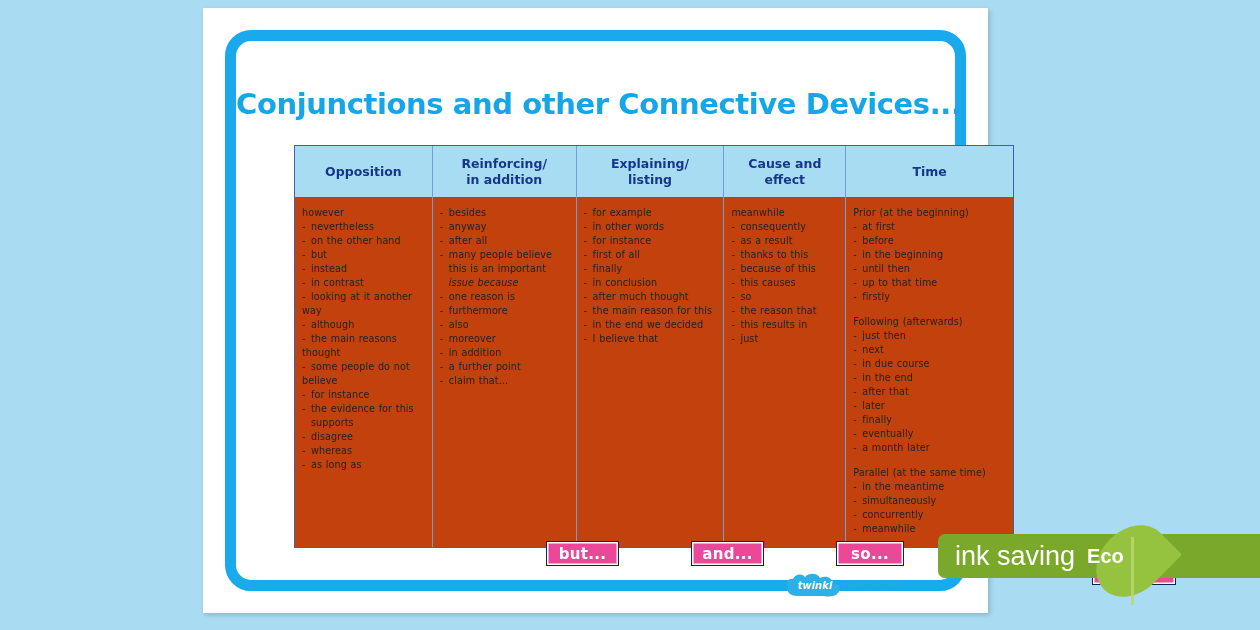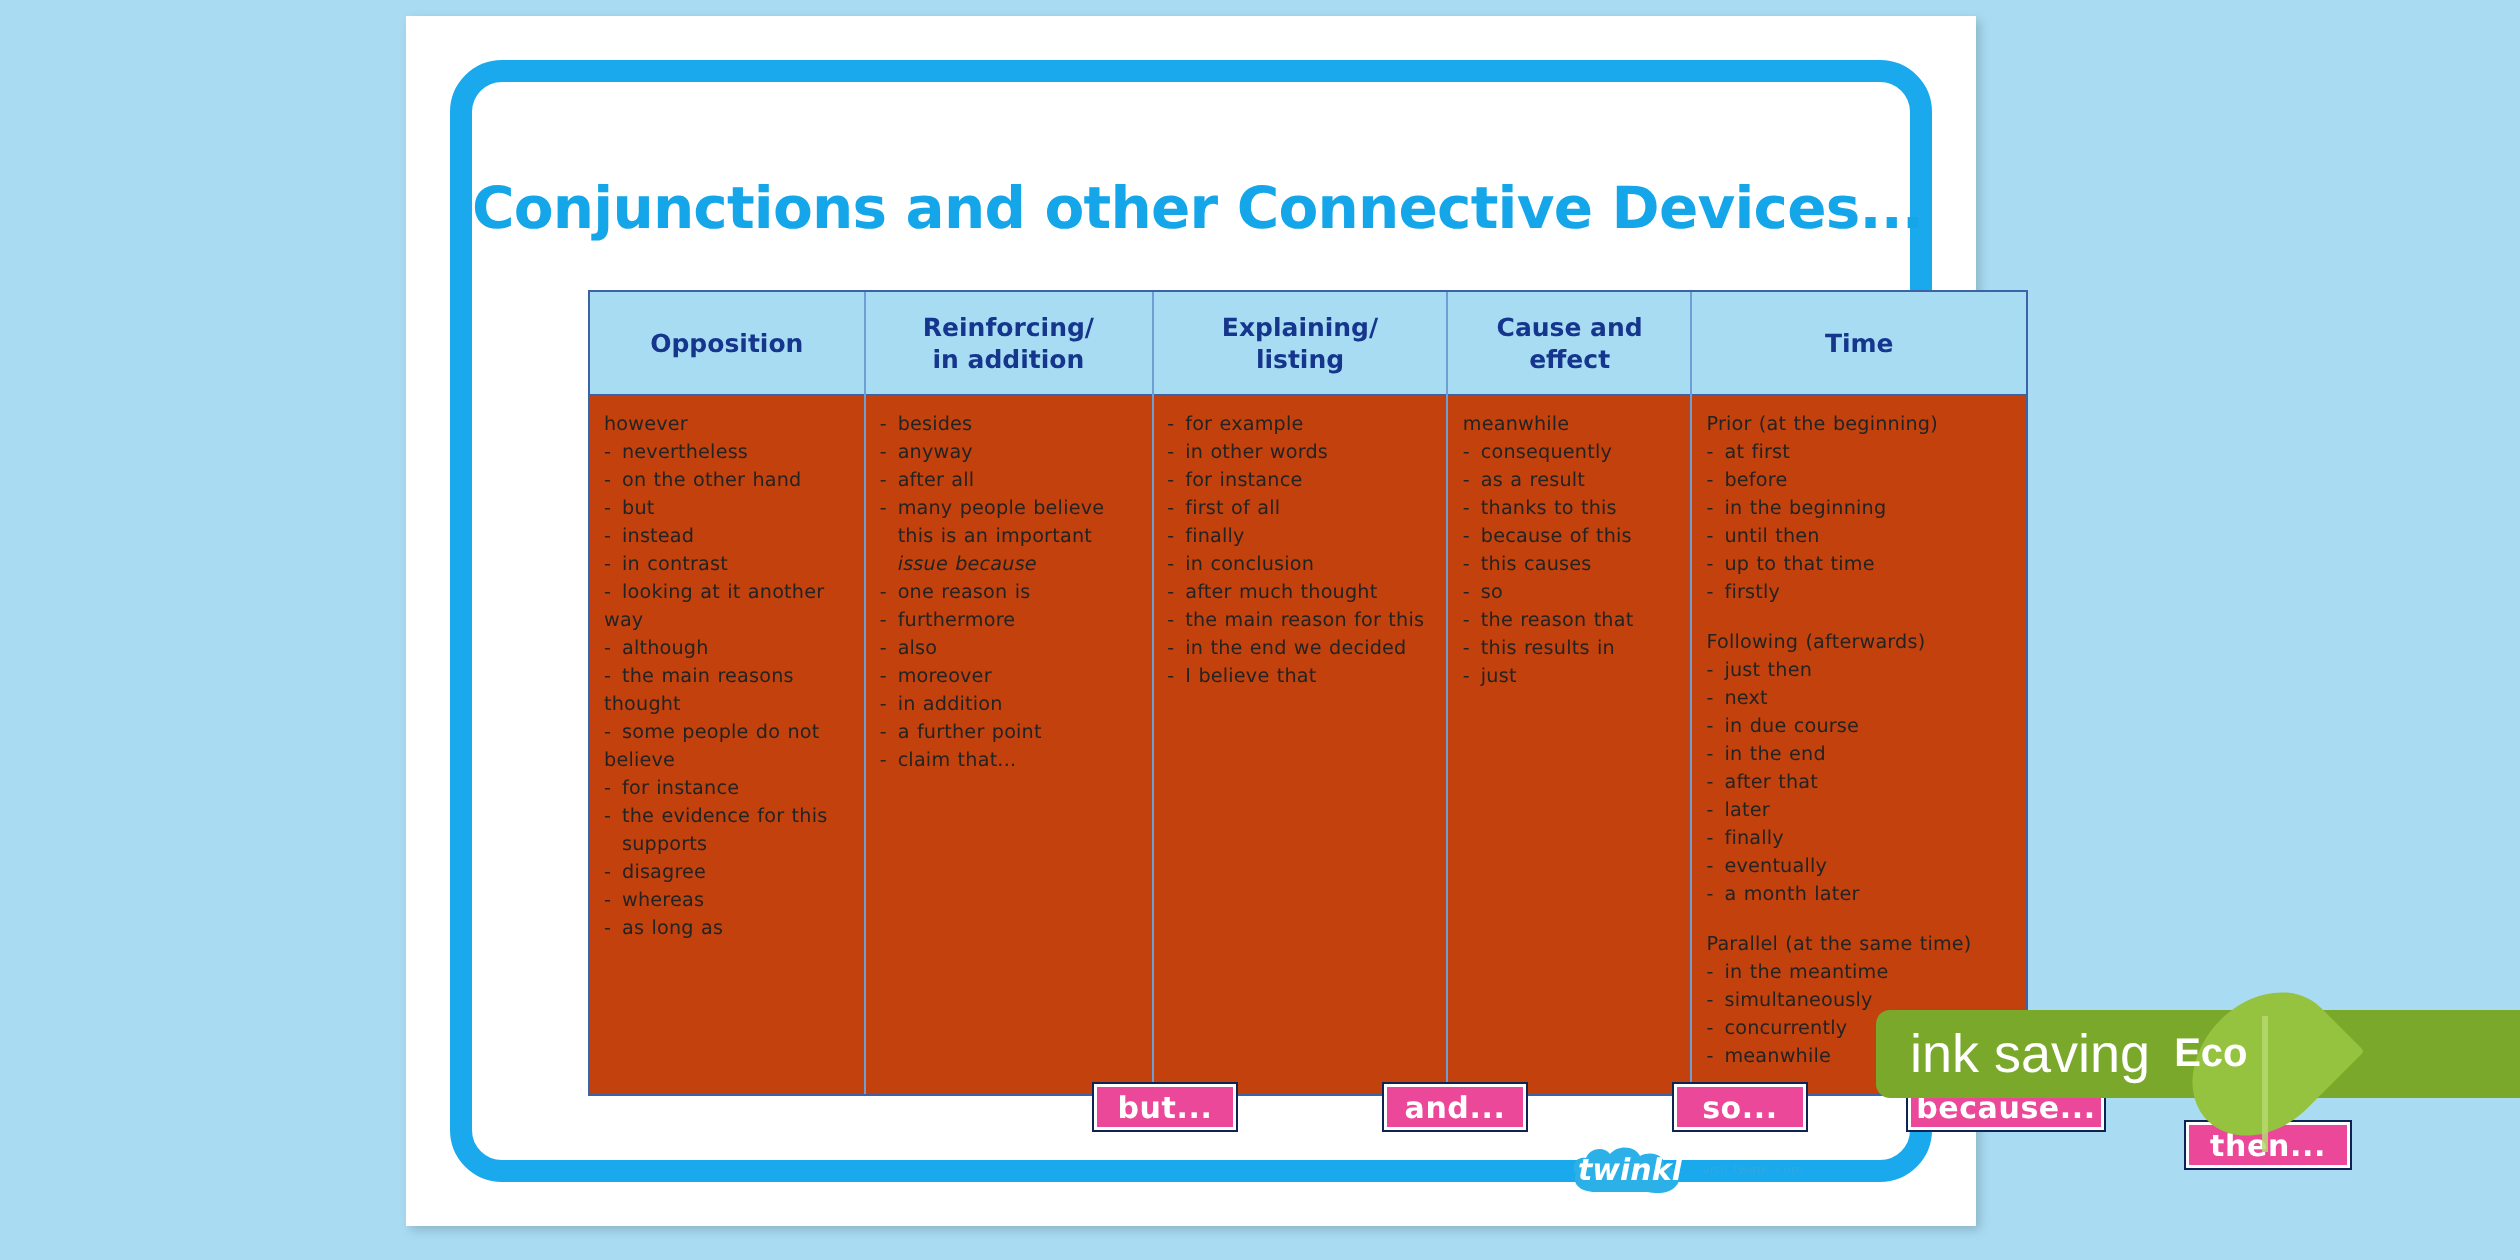--- a/index.html
+++ b/index.html
@@ -156,39 +156,39 @@
     height: 26px;
   }
   .twinkl-word {
     position: absolute;
     left: 0; top: 0;
     width: 62px; height: 26px;
     display: flex;
     align-items: center;
     justify-content: center;
     font-family: "DejaVu Sans", sans-serif;
-    font-size: 15px;
+    font-size: 10px;
     font-weight: bold;
     font-style: italic;
     color: #ffffff;
     z-index: 2;
   }
   .twinkl-url {
     font-family: "DejaVu Sans", sans-serif;
     font-size: 6.5px;
     color: #2fa8e0;
     margin-left: 5px;
     white-space: nowrap;
   }
 
   
   .eco {
     position: absolute;
     left: 938px;
-    top: 498px;
+    top: 527px;
     width: 322px;
     height: 58px;
   }
   .eco-bar {
     position: absolute;
     left: 0;
     top: 7px;
     width: 322px;
     height: 44px;
     background: #79a82b;

